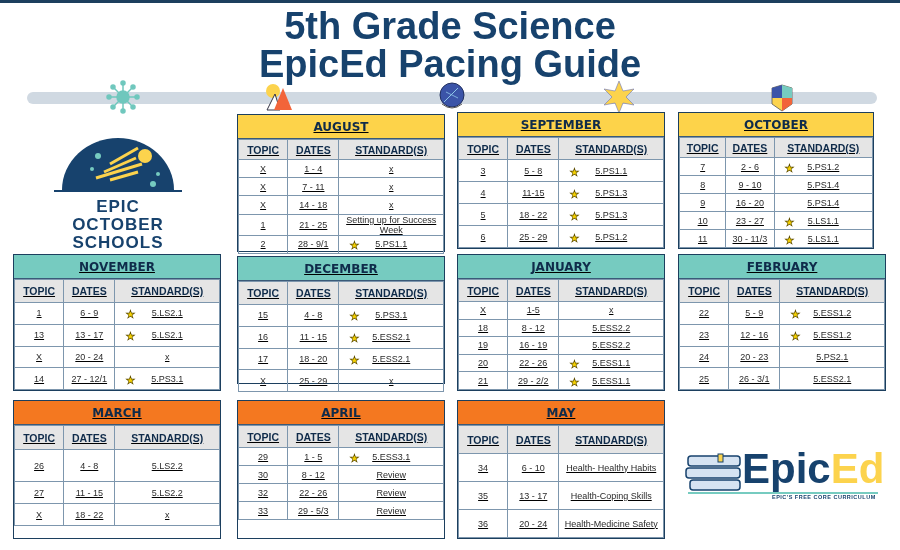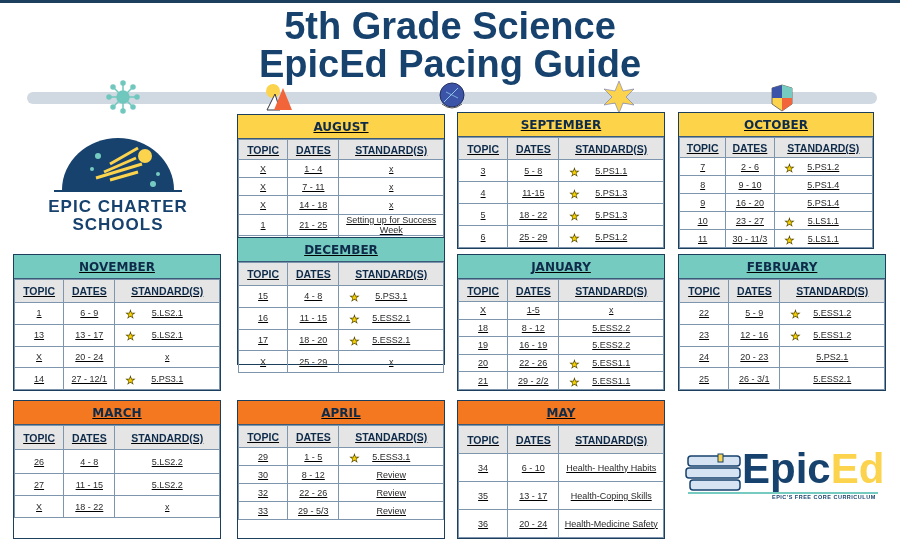--- a/index.html
+++ b/index.html
@@ -77,21 +77,21 @@
     <circle cx="97" cy="20" r="7" fill="#fcd34d"></circle>
     <path d="M62 28 L90 12" stroke="#fcd34d" stroke-width="3"></path>
     <path d="M56 36 L88 22" stroke="#fcd34d" stroke-width="3"></path>
     <path d="M48 42 L94 28" stroke="#fcd34d" stroke-width="3"></path>
     <path d="M62 44 L90 36" stroke="#fcd34d" stroke-width="3"></path>
     <circle cx="50" cy="20" r="3" fill="#76cbc0"></circle>
       <circle cx="44" cy="33" r="2" fill="#76cbc0"></circle>
     <circle cx="110" cy="38" r="2" fill="#76cbc0"></circle>
       <circle cx="105" cy="48" r="3" fill="#76cbc0"></circle>
   </svg>
-  <div style="text-align:center;font-family:'Liberation Sans',sans-serif;font-weight:bold;color:#17426d;font-size:17px;letter-spacing:1px;line-height:18px;">EPIC CHARTER</div>
+  <div style="text-align:center;font-family:'Liberation Sans',sans-serif;font-weight:bold;color:#17426d;font-size:17px;letter-spacing:1px;line-height:18px;">EPIC OCTOBER</div>
   <div style="text-align:center;font-family:'Liberation Sans',sans-serif;font-weight:bold;color:#17426d;font-size:17px;letter-spacing:1px;line-height:18px;">SCHOOLS</div>
 </div>
 
 <div style="position:absolute;left:684px;top:448px;width:200px;height:55px;">
   <svg width="60" height="44" viewBox="0 0 60 44" style="position:absolute;left:0;top:4px">
     <rect x="4" y="4" width="52" height="10" rx="3" fill="#d6e3f2" stroke="#17426d" stroke-width="1.5"></rect>
     <rect x="2" y="16" width="54" height="10" rx="3" fill="#d6e3f2" stroke="#17426d" stroke-width="1.5"></rect>
     <rect x="6" y="28" width="50" height="10" rx="3" fill="#d6e3f2" stroke="#17426d" stroke-width="1.5"></rect>
     <rect x="34" y="2" width="5" height="8" fill="#fcd34d" stroke="#17426d" stroke-width="1"></rect>
   </svg>
@@ -234,21 +234,21 @@
       <td class="std"><span>x</span></td>
           </tr>
           <tr style="height:21.75px">
       <td>14</td>
       <td>27 - 12/1</td>
       <td class="std"><span class="star">★</span><span>5.PS3.1</span></td>
           </tr>
         </tbody>
       </table>
     </div>
-    <div class="month teal" style="left: 237px; top: 237px; width: 208px; height: 128px;">
+    <div class="month teal" style="left: 237px; top: 256px; width: 208px; height: 128px;">
       <div class="mhead" style="height:24px;line-height:24px">DECEMBER</div>
       <table>
         <tbody>
           <tr style="height:23px">
     <th class="c1">TOPIC</th>
     <th class="c2">DATES</th>
     <th>STANDARD(S)</th>
           </tr>
           <tr style="height:21.75px">
       <td>15</td>
@@ -344,21 +344,21 @@
     </div>
     <div class="month orange" style="left: 13px; top: 400px; width: 208px; height: 139px;">
       <div class="mhead" style="height:24px;line-height:24px">MARCH</div>
       <table>
         <tbody>
           <tr style="height:24px">
     <th class="c1">TOPIC</th>
     <th class="c2">DATES</th>
     <th>STANDARD(S)</th>
           </tr>
-          <tr style="height:24px">
+          <tr style="height:32px">
       <td>26</td>
       <td>4 - 8</td>
       <td class="std"><span>5.LS2.2</span></td>
           </tr>
           <tr style="height:22px">
       <td>27</td>
       <td>11 - 15</td>
       <td class="std"><span>5.LS2.2</span></td>
           </tr>
           <tr style="height:22px">

